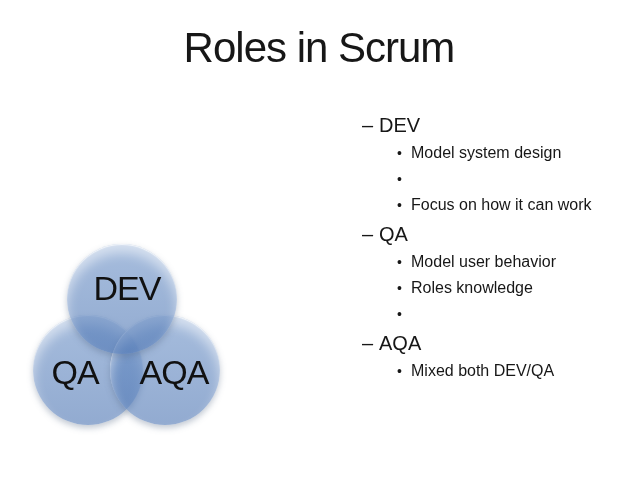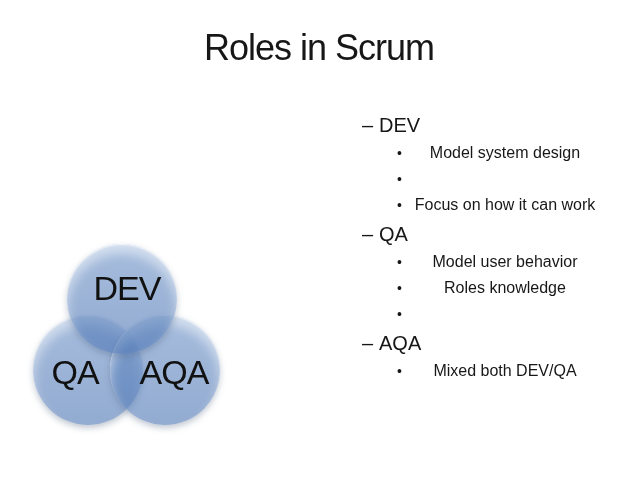--- a/index.html
+++ b/index.html
@@ -13,21 +13,21 @@
     color: #171717;
     overflow: hidden;
     margin: 0 auto;
   }
   .slide-title {
     position: absolute;
     top: 24px;
     left: 0;
     width: 100%;
     text-align: center;
-    font-size: 36px;
+    font-size: 42px;
     line-height: 48px;
     font-weight: 400;
     color: #171717;
     letter-spacing: -1px;
   }
   
   .venn { position: absolute; left: 0; top: 0; width: 240px; height: 478px; }
   .vcircle {
     position: absolute;
     width: 110px;
@@ -70,21 +70,21 @@
   }
   .l1 .marker { width: 21px; padding-left: 4px; flex: none; }
   .l2 {
     display: flex;
     font-size: 16px;
     line-height: 22px;
     margin-top: 4px;
     color: #171717;
   }
   .l2 .marker { width: 14px; margin-left: 39px; flex: none; font-size: 14px; }
-  .l2 .text { width: 188px; text-align: center; }
+  .l2 .text { width: 188px; }
 </style>
 </head>
 <body>
 
 <div class="slide">
 
   <div class="slide-title">Roles in Scrum</div>
 
   <div class="venn">
     <div class="vcircle qa"></div>

